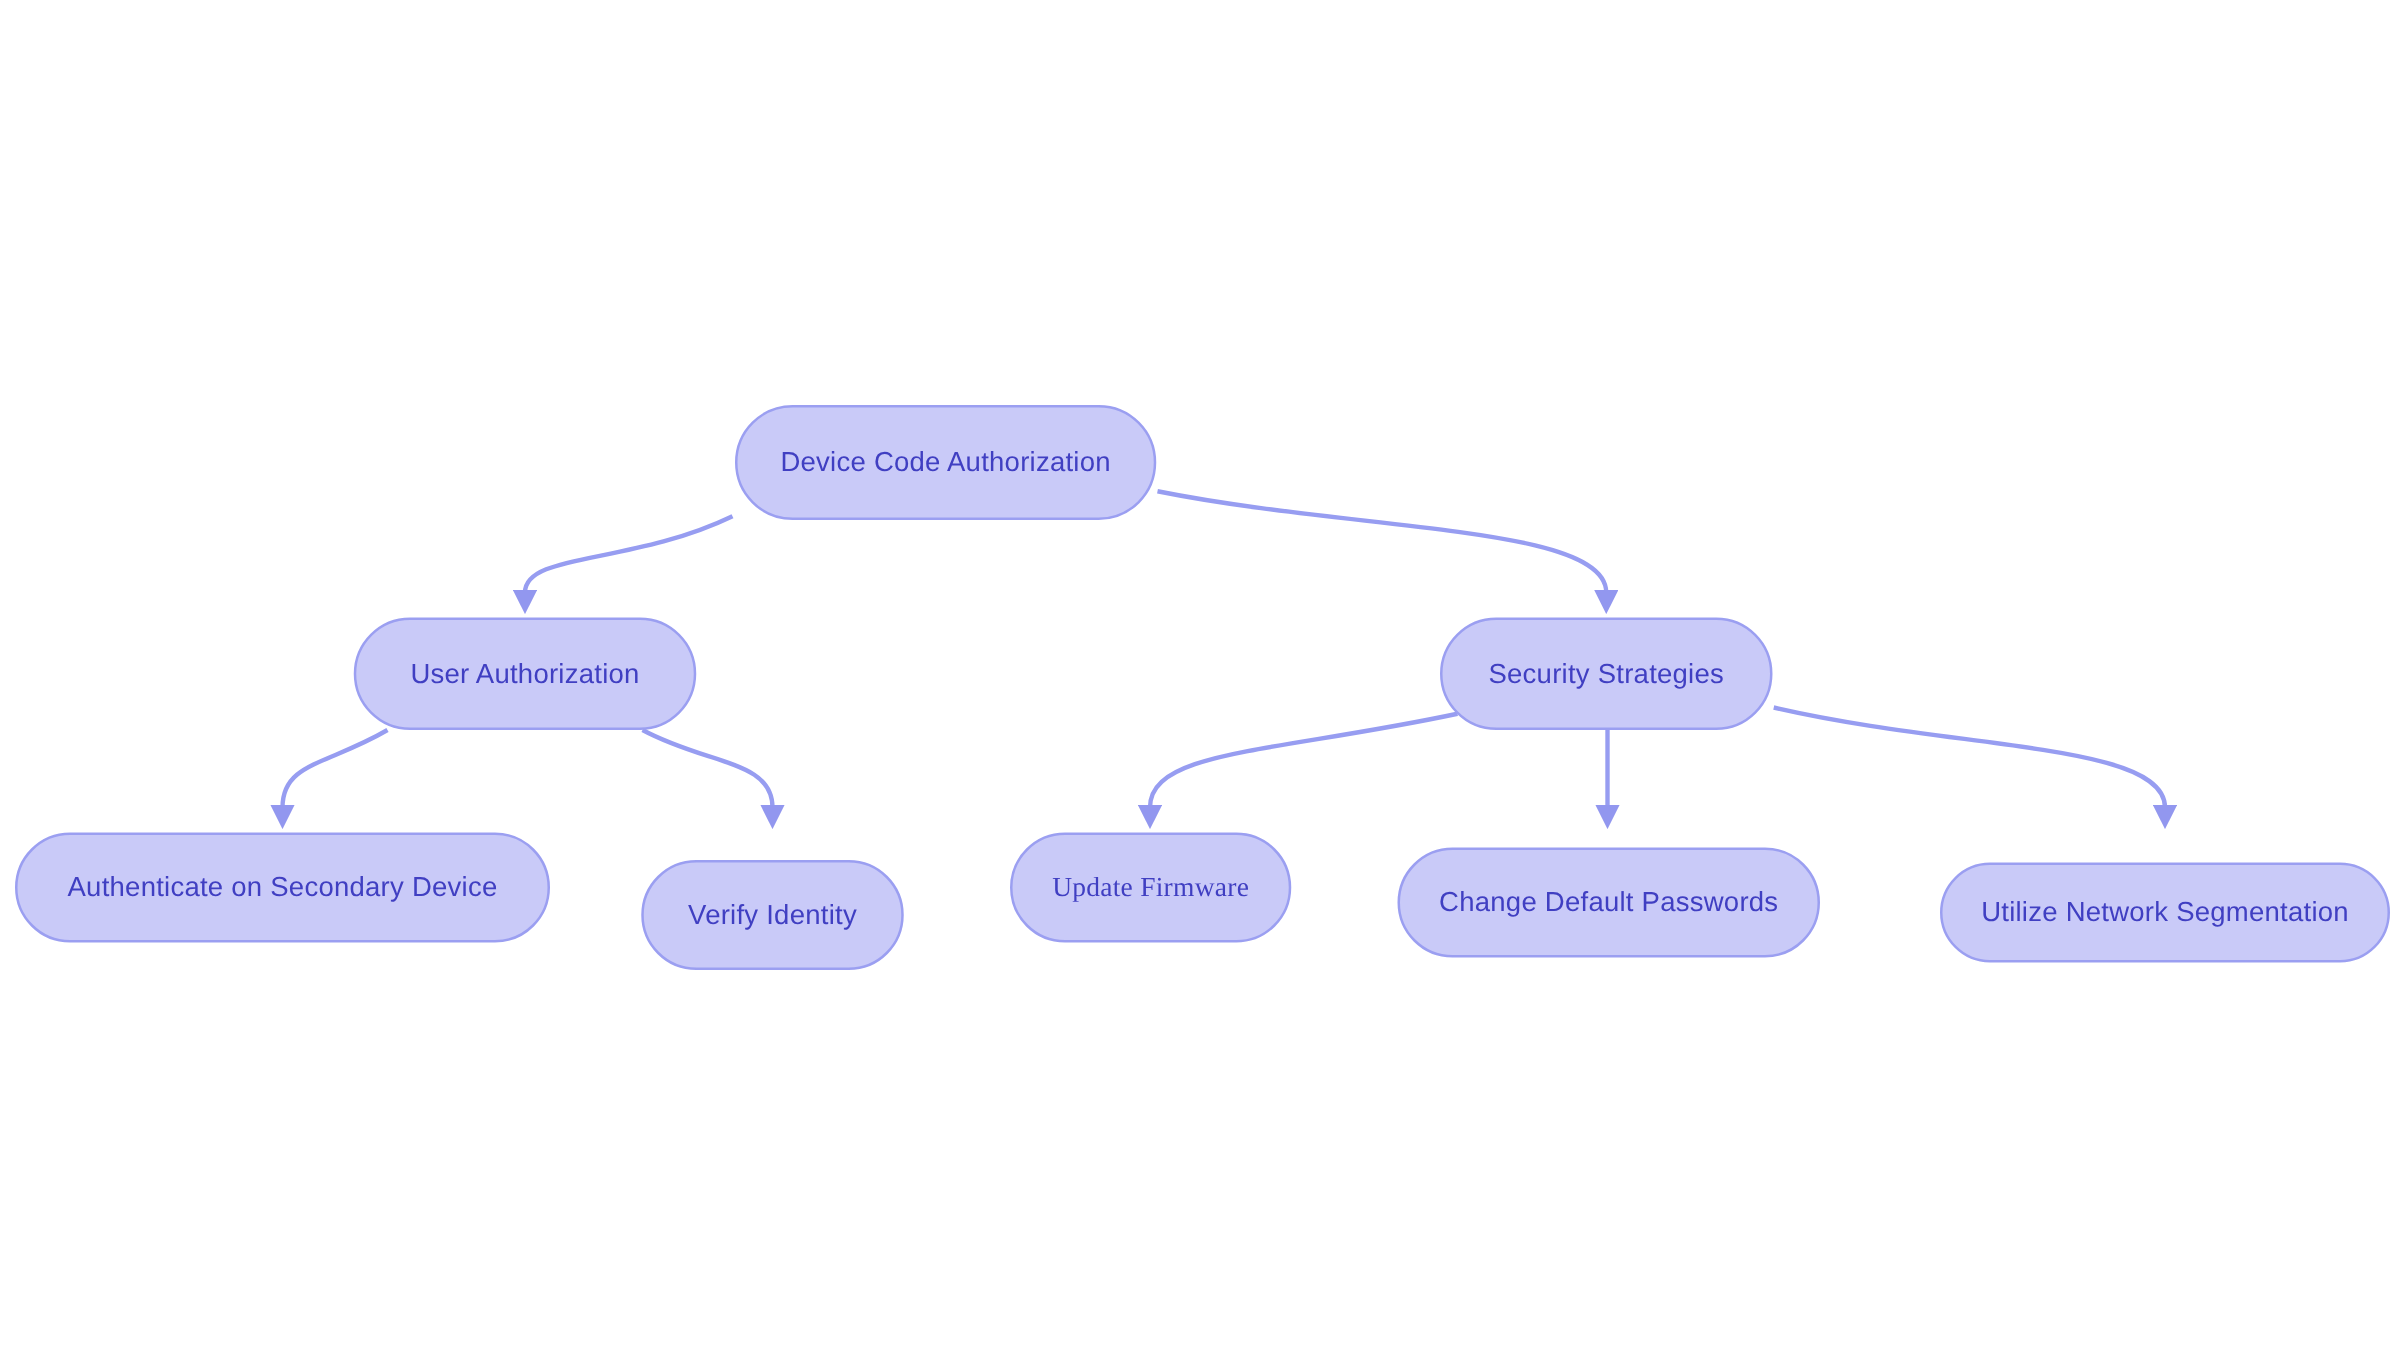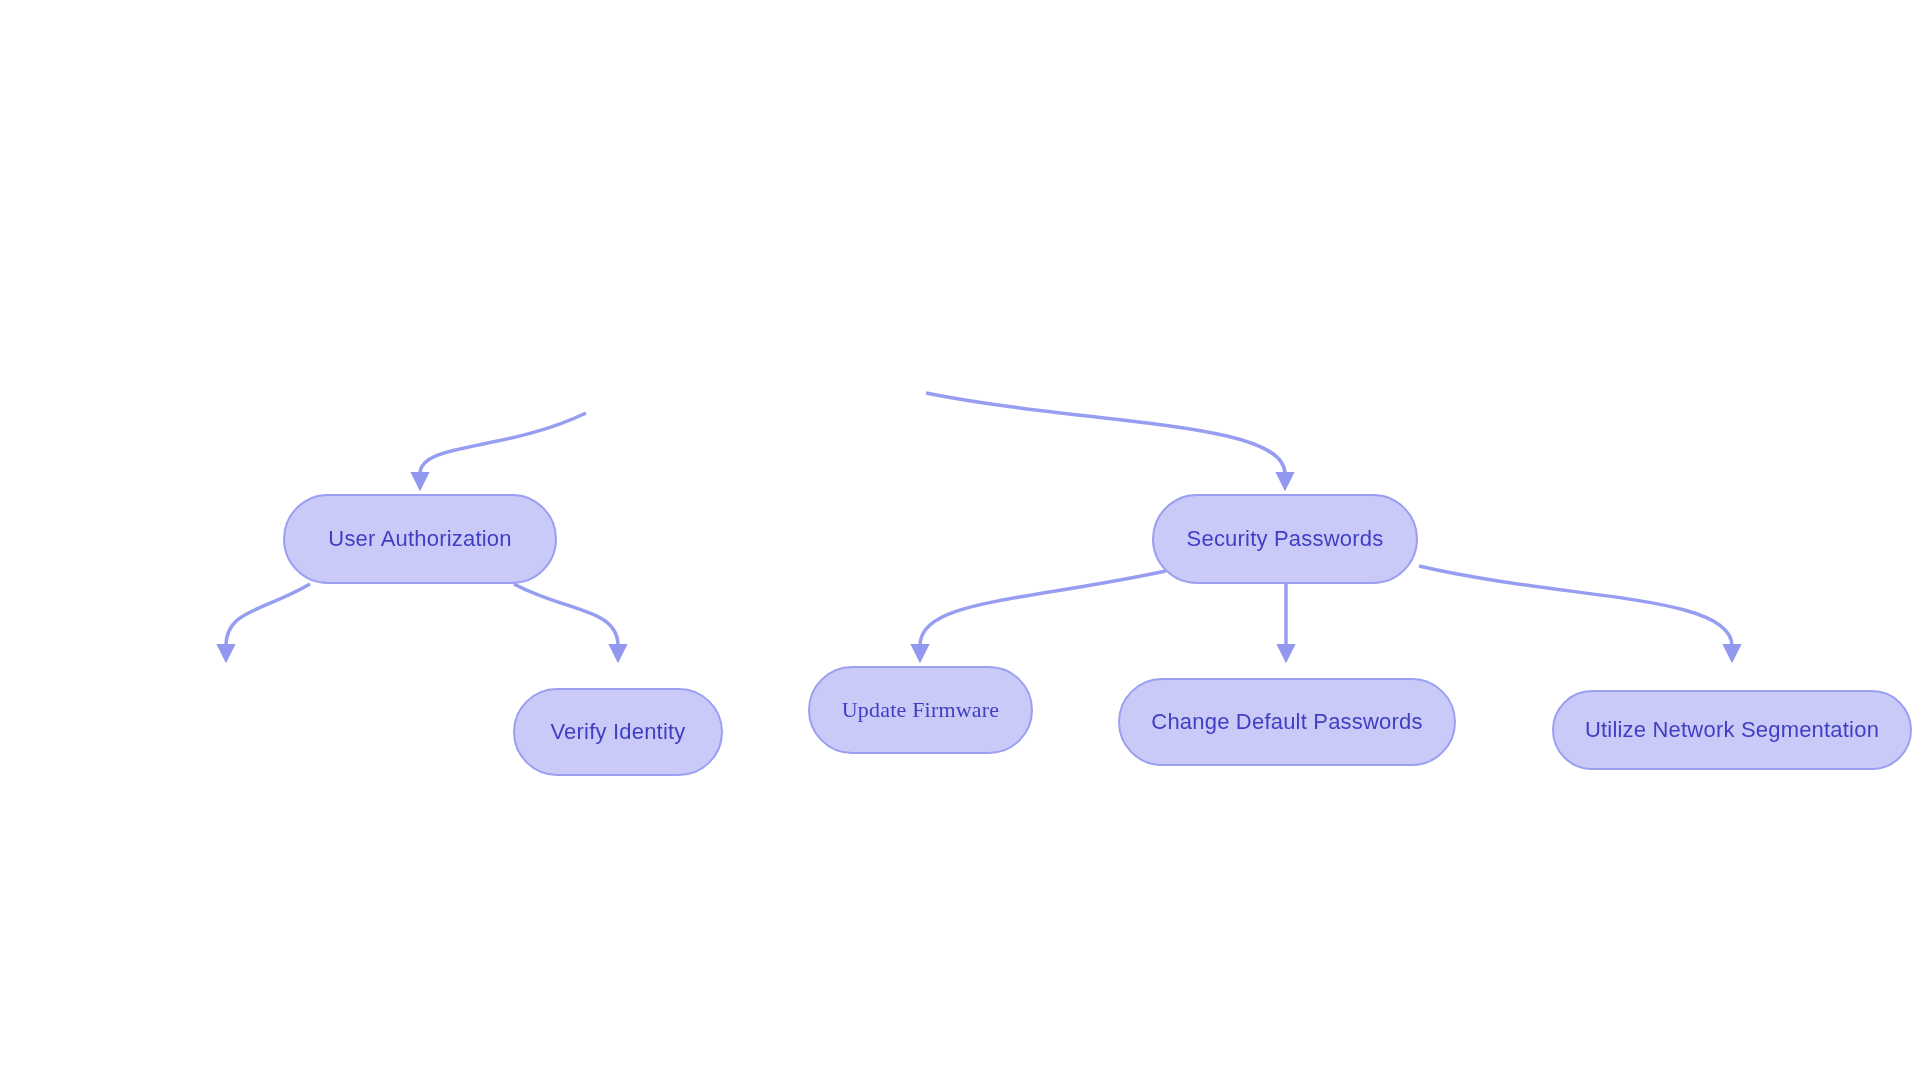--- a/index.html
+++ b/index.html
@@ -72,29 +72,35 @@
 
     <path class="edge" marker-end="url(#arrow)" d="M 514 584 C 566 612, 618 608, 618 646"></path>
 
     <path class="edge" marker-end="url(#arrow)" d="M 1166 571 C 1020 602, 920 600, 920 646"></path>
 
     <path class="edge" marker-end="url(#arrow)" d="M 1286 584 L 1286 646"></path>
 
     <path class="edge" marker-end="url(#arrow)" d="M 1419 566 C 1565 600, 1732 594, 1732 646"></path>
   </svg>
 
+  <div class="node" id="n-root">
+    <span class="node-label">Device Code Authorization</span>
+  </div>
 
   <div class="node" id="n-user-auth">
     <span class="node-label">User Authorization</span>
   </div>
 
   <div class="node" id="n-security">
-    <span class="node-label">Security Passwords</span>
+    <span class="node-label">Security Strategies</span>
   </div>
 
+  <div class="node" id="n-auth-secondary">
+    <span class="node-label">Authenticate on Secondary Device</span>
+  </div>
 
   <div class="node" id="n-verify-identity">
     <span class="node-label">Verify Identity</span>
   </div>
 
   <div class="node" id="n-update-firmware">
     <span class="node-label">Update Firmware</span>
   </div>
 
   <div class="node" id="n-change-passwords">

